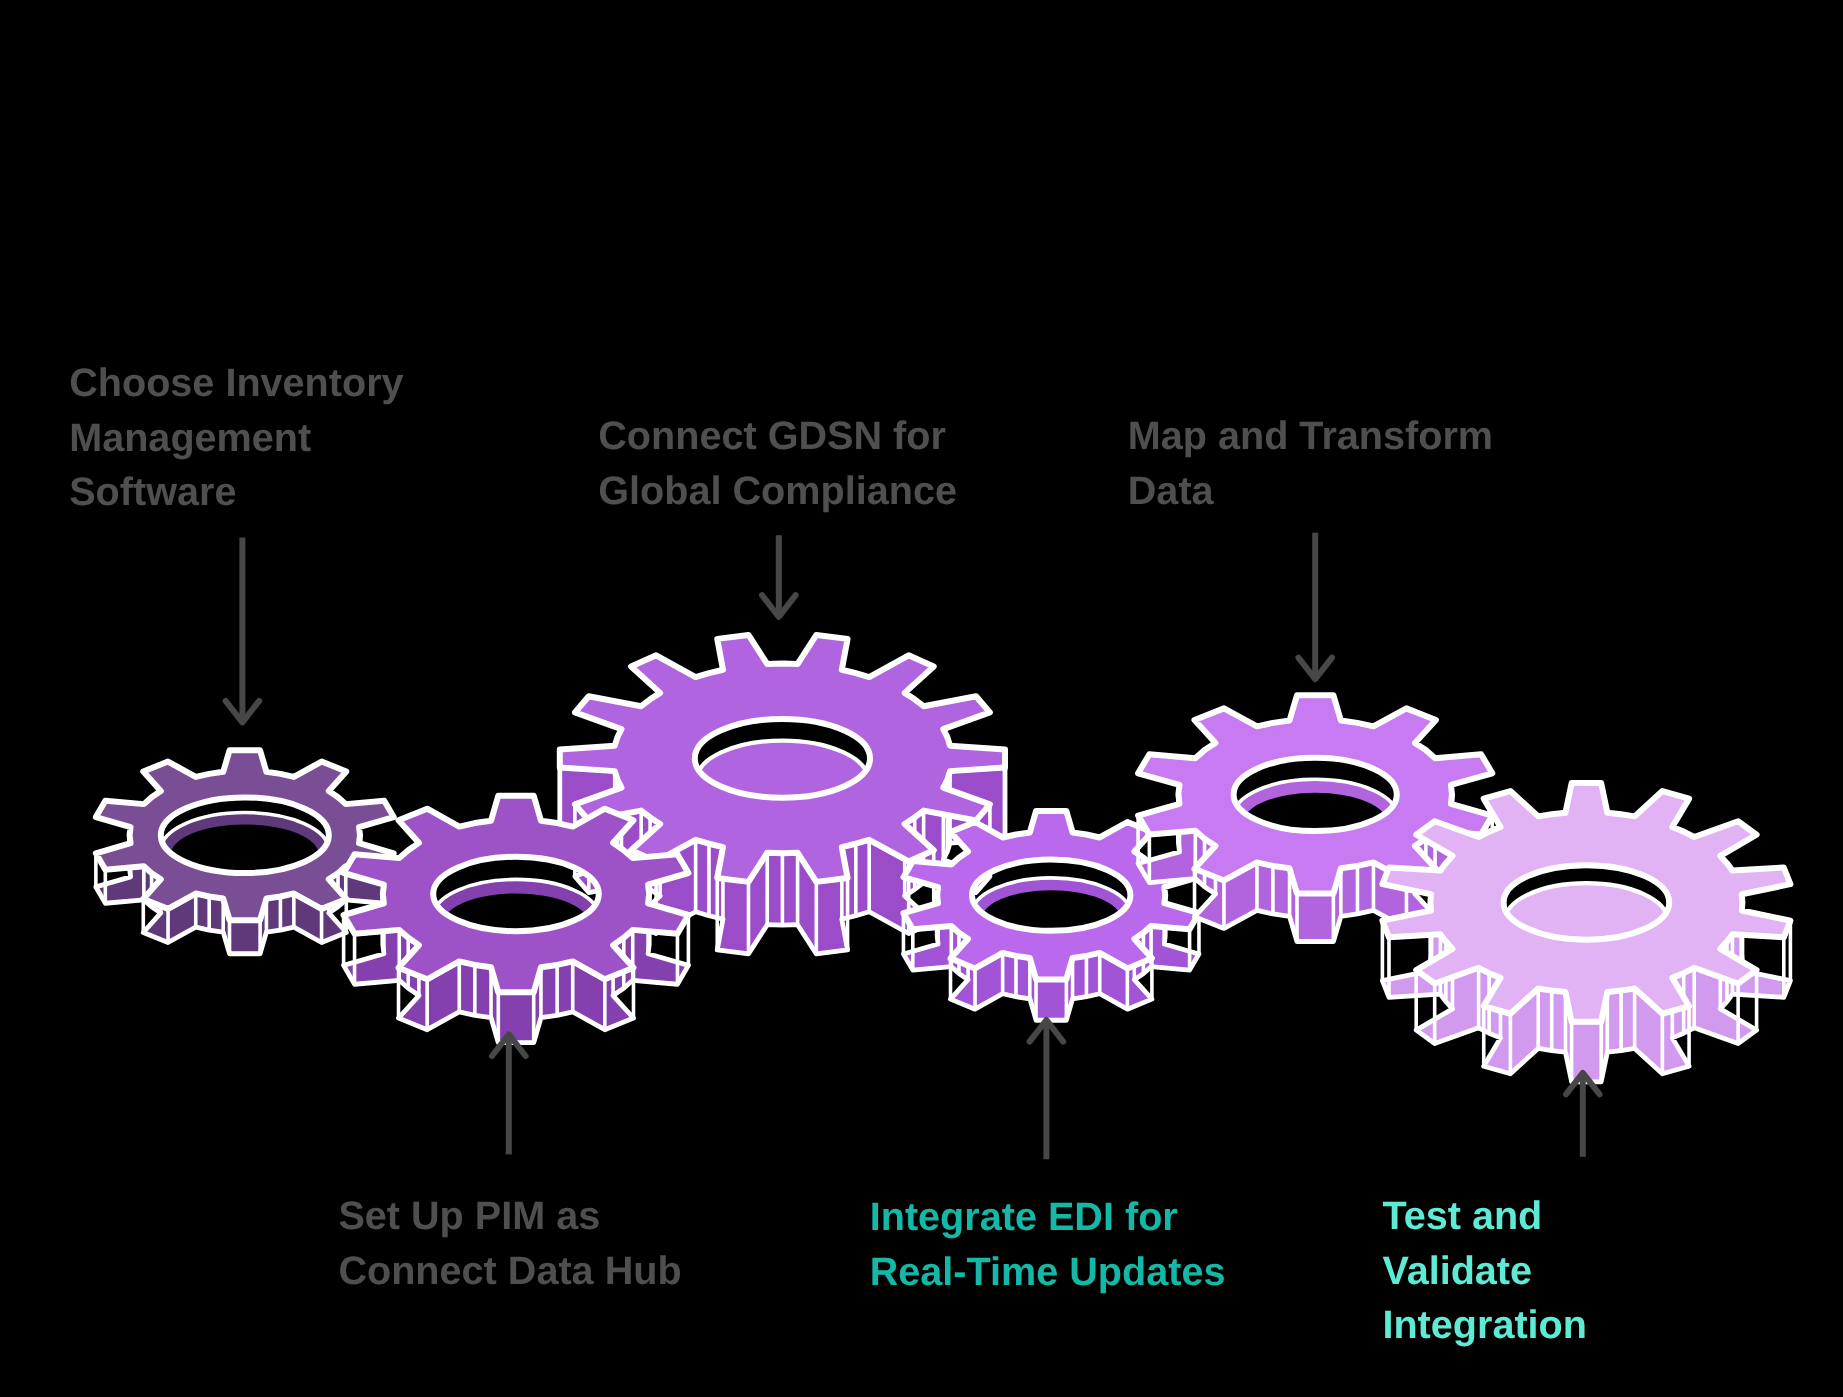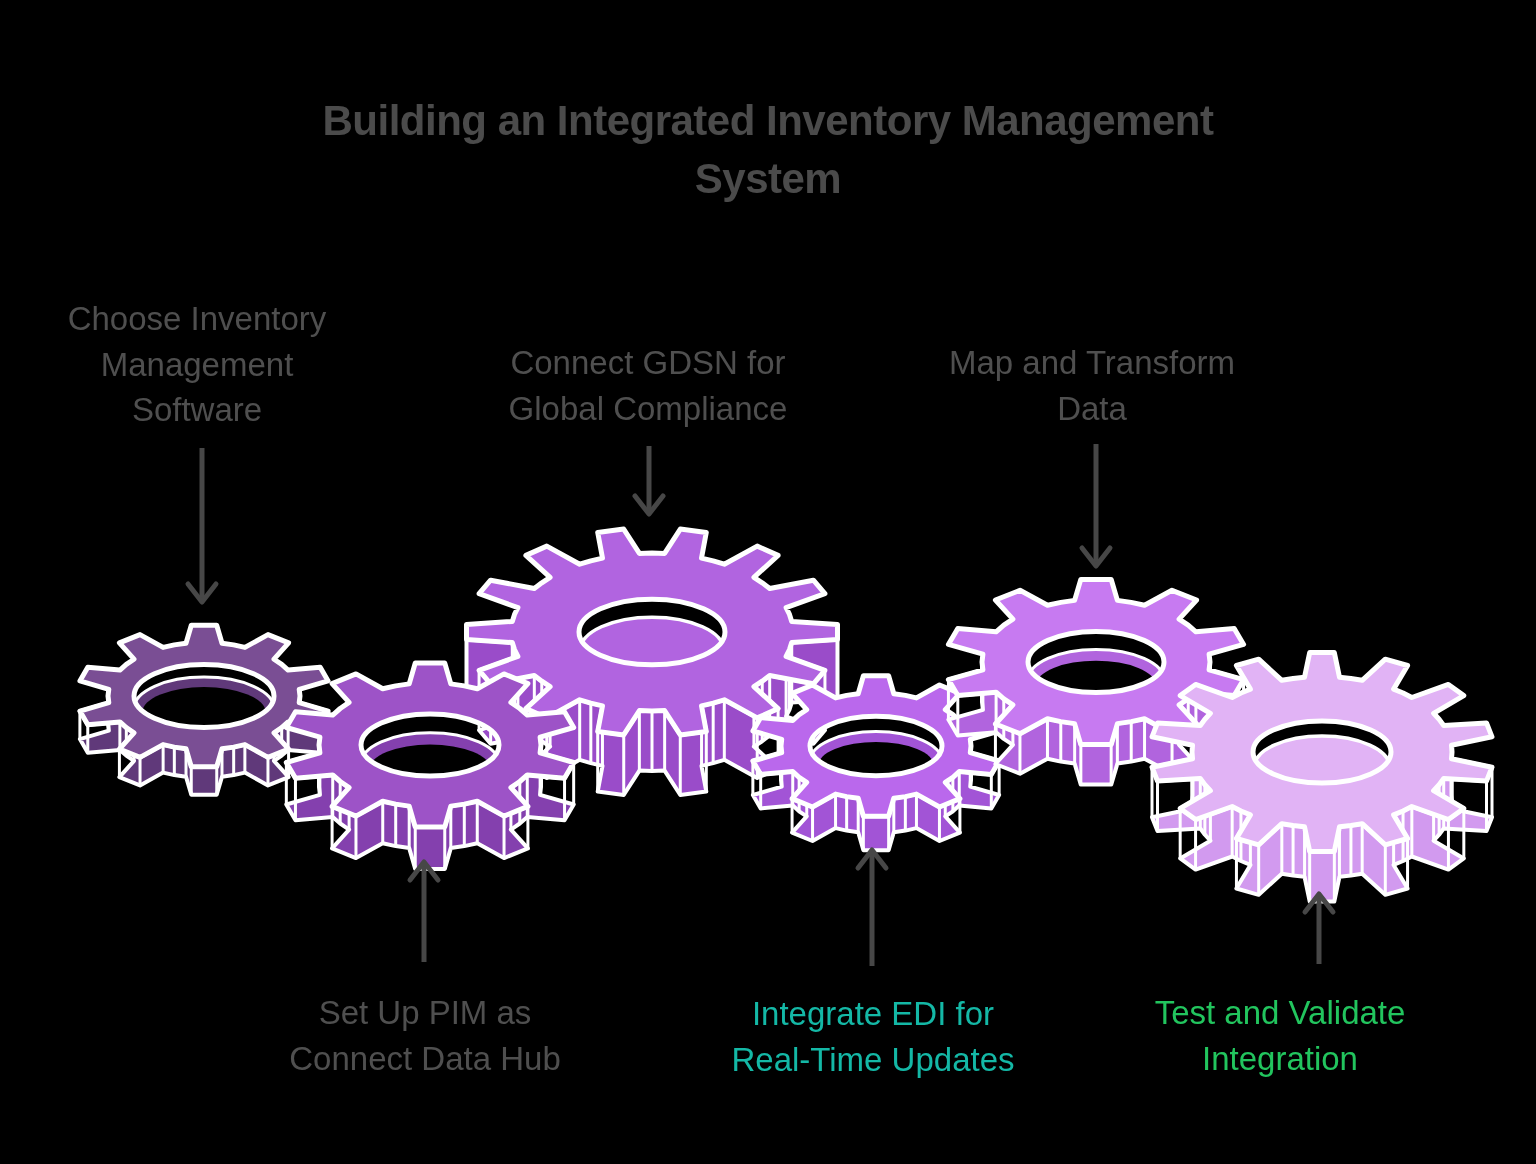--- a/index.html
+++ b/index.html
@@ -8,21 +8,21 @@
     overflow:hidden;font-family:"Liberation Sans",sans-serif;
   }
   #scene{position:absolute;left:0;top:0;width:1536px;height:1164px;}
   .title{
     position:absolute;top:92px;left:0;width:100%;margin:0;
     text-align:center;font-size:42px;font-weight:700;line-height:1.38;
     letter-spacing:-0.5px;white-space:pre-line;
   }
   .step-label{
     position:absolute;transform:translateX(-50%);
-    text-align:center;font-size:33px;font-weight:400;line-height:1.38;
+    text-align:left;font-size:33px;font-weight:700;line-height:1.38;
     white-space:pre-line;
   }
 </style>
 </head>
 <body>
 
 <div class="canvas">
   <svg id="scene" viewBox="0 0 1536 1164">
       <g>
         <path d="M837.5 624.5L837.5 639.5L791.7 642.6L789.5 649.6L786.1 656.4L824.9 670.3L813.4 683.8L769.7 675.5L762.2 681.2L753.9 686.6L778.1 708.6L757.2 717.9L724.3 699.8L713.2 703.1L701.5 705.9L706.3 731.6L680.3 734.9L664.6 710.6L652.0 711.0L639.4 710.6L623.7 734.9L597.7 731.6L602.5 705.9L590.8 703.1L579.7 699.8L546.8 717.9L525.9 708.6L550.1 686.6L541.8 681.2L534.3 675.5L490.6 683.8L479.1 670.3L517.9 656.4L514.5 649.6L512.3 642.6L466.5 639.5L466.5 624.5L466.5 684.5L466.5 699.5L512.3 702.6L514.5 709.6L517.9 716.4L479.1 730.3L490.6 743.8L534.3 735.5L541.8 741.2L550.1 746.6L525.9 768.6L546.8 777.9L579.7 759.8L590.8 763.1L602.5 765.9L597.7 791.6L623.7 794.9L639.4 770.6L652.0 771.0L664.6 770.6L680.3 794.9L706.3 791.6L701.5 765.9L713.2 763.1L724.3 759.8L757.2 777.9L778.1 768.6L753.9 746.6L762.2 741.2L769.7 735.5L813.4 743.8L824.9 730.3L786.1 716.4L789.5 709.6L791.7 702.6L837.5 699.5L837.5 684.5Z" fill="#9a4cc9" stroke="#ffffff" stroke-width="4" stroke-linejoin="round"></path>
@@ -256,29 +256,27 @@
       <g>
         <line x1="872" y1="966" x2="872" y2="850" stroke="#474747" stroke-width="5"></line>
         <path d="M858 868L872 850L886 868" fill="none" stroke="#474747" stroke-width="5" stroke-linecap="round" stroke-linejoin="round"></path>
       </g>
       <g>
         <line x1="1319" y1="964" x2="1319" y2="894" stroke="#474747" stroke-width="5"></line>
         <path d="M1305 912L1319 894L1333 912" fill="none" stroke="#474747" stroke-width="5" stroke-linecap="round" stroke-linejoin="round"></path>
       </g>
     </svg>
 
-  <h1 class="title" style="color: rgb(75, 75, 75);">Building an Integrated Inventory Management
-System</h1>
 
   <div class="step-label" style="left: 197px; top: 296px; color: rgb(79, 79, 79);">Choose Inventory
 Management
 Software</div>
   <div class="step-label" style="left: 1092px; top: 340px; color: rgb(79, 79, 79);">Map and Transform
 Data</div>
   <div class="step-label" style="left: 648px; top: 340px; color: rgb(79, 79, 79);">Connect GDSN for
 Global Compliance</div>
   <div class="step-label" style="left: 425px; top: 990px; color: rgb(79, 79, 79);">Set Up PIM as
 Connect Data Hub</div>
   <div class="step-label" style="left: 873px; top: 991px; color: #14b8a6;">Integrate EDI for
 Real-Time Updates</div>
-  <div class="step-label" style="left: 1280px; top: 990px; color: #22c55e;">Test and Validate
+  <div class="step-label" style="left: 1280px; top: 990px; color: #5eead4;">Test and Validate
 Integration</div>
 </div>
 
 </body></html>

